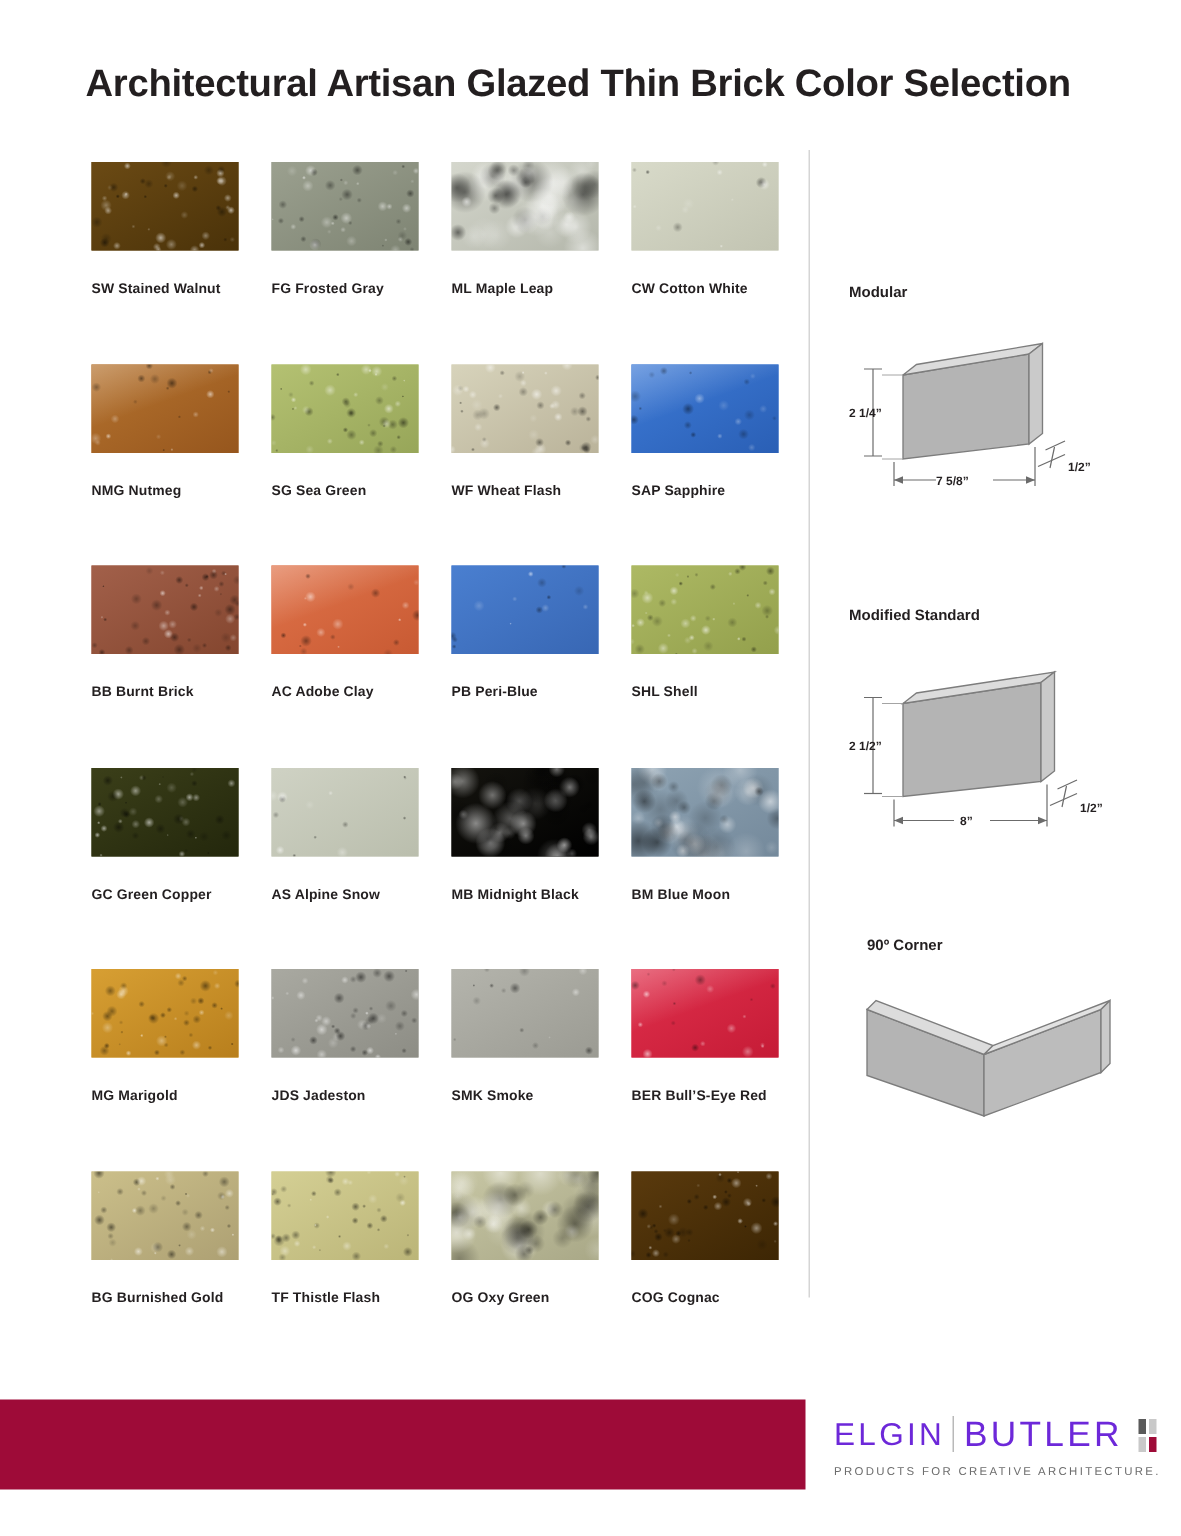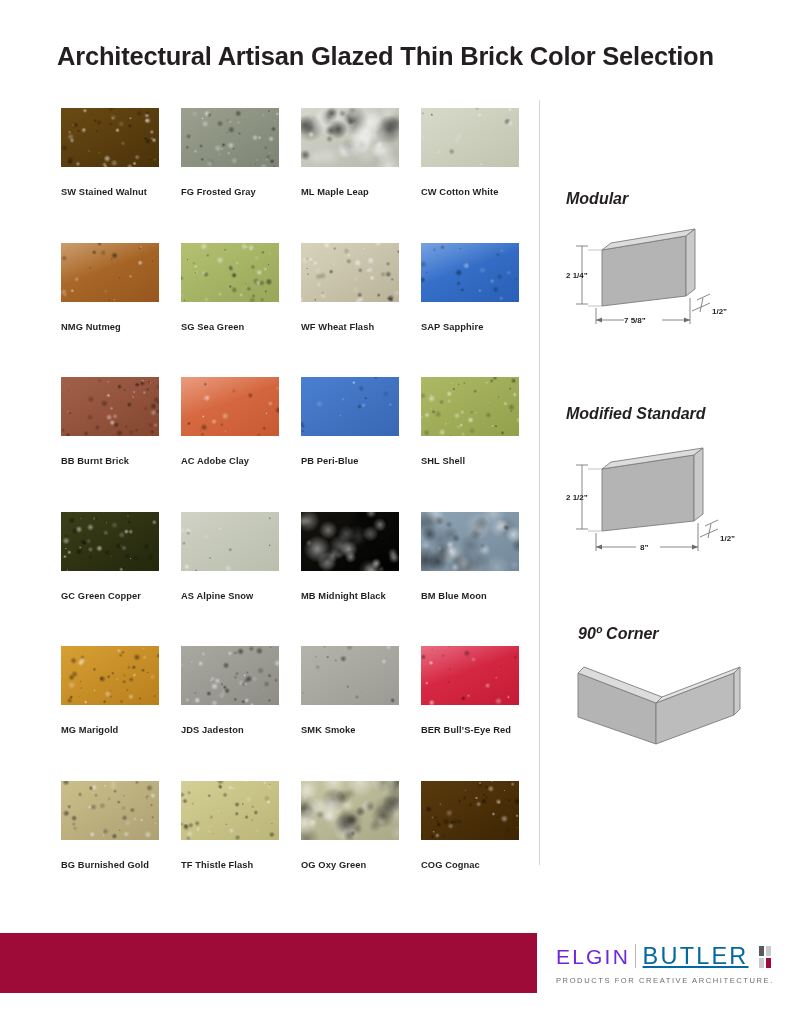--- a/index.html
+++ b/index.html
@@ -66,25 +66,24 @@
   .divider {
     position: absolute;
     left: 539px; top: 100px;
     width: 1px; height: 765px;
     background: #d5d5d5;
   }
 
   
   .diagram-block { position: absolute; }
   .diagram-title {
-    font-size: 16px;
+    font-size: 10px;
     font-weight: 700;
     color: #231f20;
     white-space: nowrap;
-    font-style: italic;
   }
   .diagram-art { position: absolute; }
 
   
   .footer-band {
     position: absolute;
     left: 0; top: 933px;
     width: 537px; height: 60px;
     background: #9e0b38;
   }
@@ -115,24 +114,23 @@
   }
   .logo-sep {
     width: 1px;
     height: 24px;
     background: #b9b9b9;
     margin: 0 7px 0 5px;
   }
   .logo-butler {
     font-size: 23.5px;
     font-weight: 400;
-    color: #0369a1;
+    color: #6d28d9;
     letter-spacing: 2.2px;
     line-height: 25px;
-    text-decoration: underline;
   }
   .logo-mark {
     margin-left: 10px;
     margin-top: 2px;
     width: 22px; height: 22px;
     display: grid;
     grid-template-columns: 1fr 1fr;
     grid-template-rows: 1fr 1fr;
     gap: 1.5px;
   }

